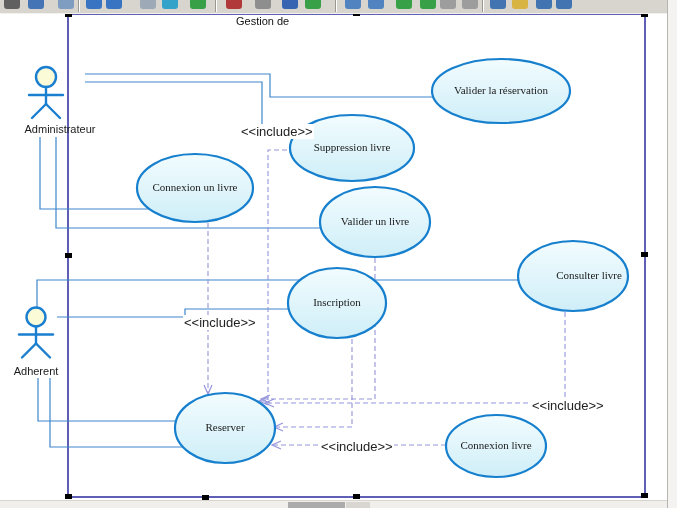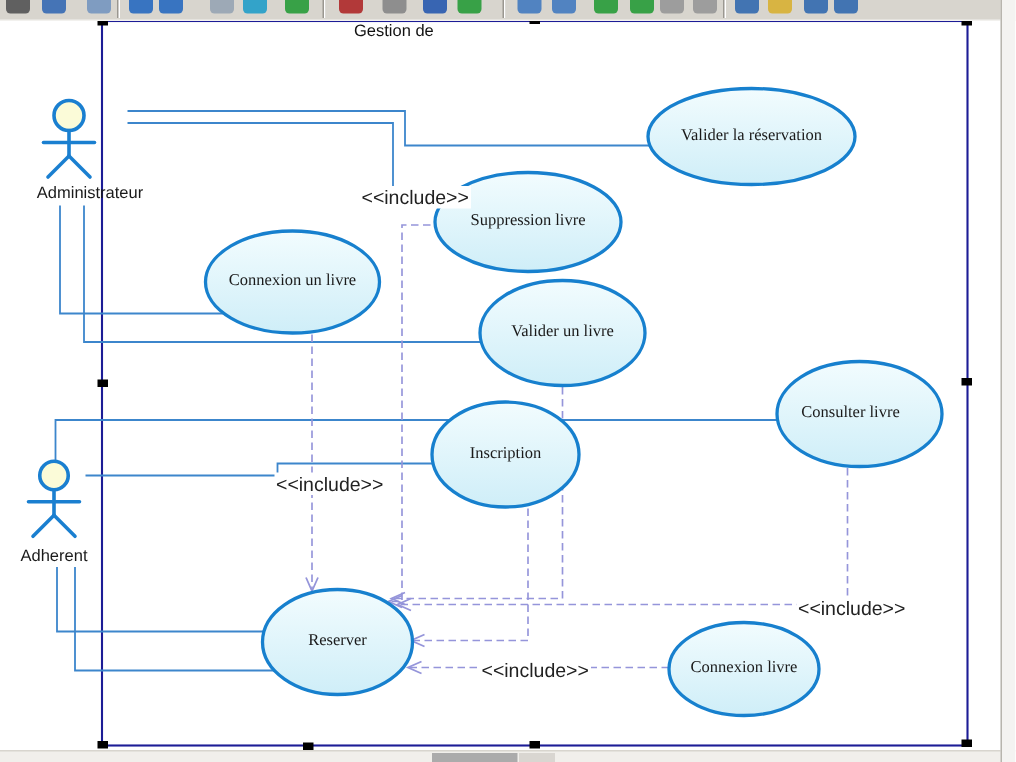--- a/index.html
+++ b/index.html
@@ -116,21 +116,21 @@
         <rect x="353" y="480" width="7" height="5" fill="#000000"></rect>
         <rect x="641" y="479" width="7" height="5" fill="#000000"></rect>
       </svg>
     <div class="title-line" style="left:236px;top:1px;">Gestion de</div>
     <div id="labels-layer">
         <div class="uc-label" style="left: 438px; top: 70px; width: 126px;">Valider la réservation</div>
         <div class="uc-label" style="left: 296px; top: 127px; width: 112px;">Suppression livre</div>
         <div class="uc-label" style="left: 143px; top: 167px; width: 104px;">Connexion un livre</div>
         <div class="uc-label" style="left: 326px; top: 201px; width: 98px;">Valider un livre</div>
         <div class="uc-label" style="left: 294px; top: 282px; width: 86px;">Inscription</div>
-        <div class="uc-label" style="left: 518px; top: 255px; width: 98px;">Consulter livre</div>
+        <div class="uc-label" style="left: 540px; top: 255px; width: 98px;">Consulter livre</div>
         <div class="uc-label" style="left: 181px; top: 407px; width: 88px;">Reserver</div>
         <div class="uc-label" style="left: 452px; top: 425px; width: 88px;">Connexion livre</div>
         <div class="actor-label" style="left: 15px; top: 109px; width: 90px;">Administrateur</div>
         <div class="actor-label" style="left: -9px; top: 351px; width: 90px;">Adherent</div>
         <div class="inc-label" style="left: 240px; top: 110px;">&lt;&lt;include&gt;&gt;</div>
         <div class="inc-label" style="left: 183px; top: 301px;">&lt;&lt;include&gt;&gt;</div>
         <div class="inc-label" style="left: 531px; top: 384px;">&lt;&lt;include&gt;&gt;</div>
         <div class="inc-label" style="left: 320px; top: 425px;">&lt;&lt;include&gt;&gt;</div>
       </div>
   </div>

